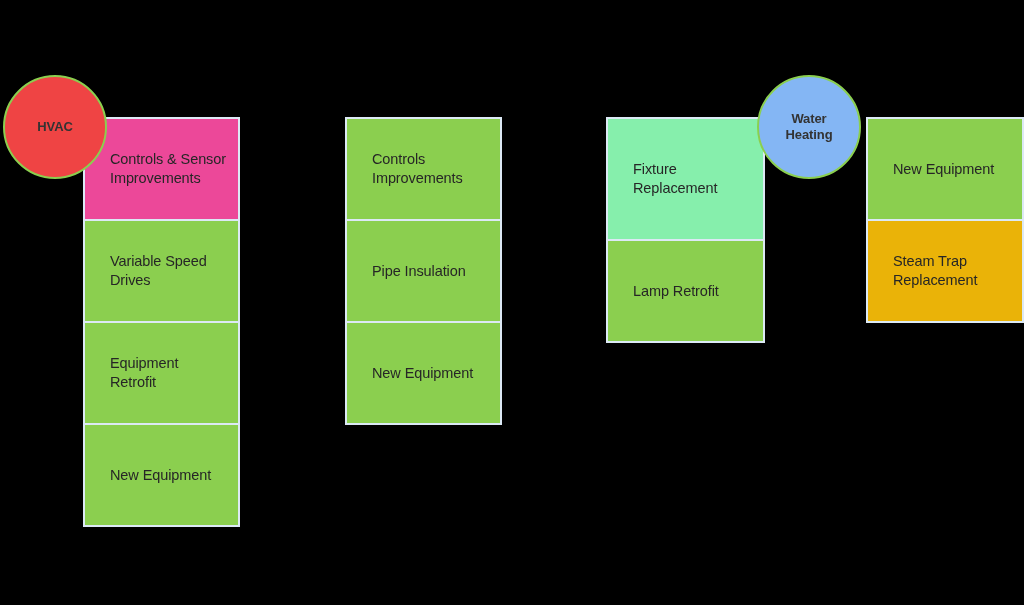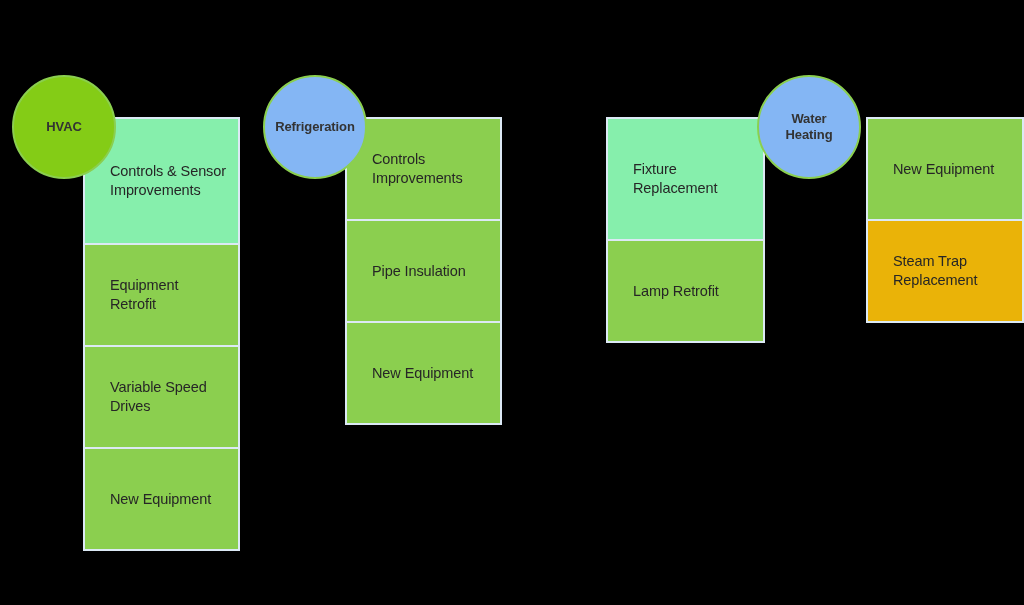--- a/index.html
+++ b/index.html
@@ -73,52 +73,49 @@
   .cat-lighting .category-label,
   .cat-refrigeration .category-label {
     font-weight: bold;
   }
 </style>
 </head>
 <body>
 
 <div id="canvas" style="background: rgb(0, 0, 0);">
     <div class="box-stack" style="left: 83px; top: 117px; width: 157px;">
-      <div class="measure-box" style="height: 128px; background: #86efac; border-color: rgb(220, 233, 245);">
+      <div class="measure-box" style="height: 104px; background: #ec4899; border-color: rgb(220, 233, 245);">
         <span class="measure-label" style="color: rgb(38, 38, 38);">Controls &amp; Sensor
 Improvements</span>
-      </div>
-      <div class="measure-box" style="height: 104px; background: rgb(139, 207, 79); border-color: rgb(220, 233, 245);">
-        <span class="measure-label" style="color: rgb(38, 38, 38);">Equipment Retrofit</span>
       </div>
       <div class="measure-box" style="height: 104px; background: rgb(139, 207, 79); border-color: rgb(220, 233, 245);">
         <span class="measure-label" style="color: rgb(38, 38, 38);">Variable Speed
 Drives</span>
       </div>
       <div class="measure-box" style="height: 104px; background: rgb(139, 207, 79); border-color: rgb(220, 233, 245);">
+        <span class="measure-label" style="color: rgb(38, 38, 38);">Equipment Retrofit</span>
+      </div>
+      <div class="measure-box" style="height: 104px; background: rgb(139, 207, 79); border-color: rgb(220, 233, 245);">
         <span class="measure-label" style="color: rgb(38, 38, 38);">New Equipment</span>
       </div>
     </div>
-    <div class="category-circle cat-hvac" style="left: 12px; top: 75px; width: 104px; height: 104px; background: #84cc16; border-color: rgb(139, 207, 79);">
+    <div class="category-circle cat-hvac" style="left: 3px; top: 75px; width: 104px; height: 104px; background: #ef4444; border-color: rgb(139, 207, 79);">
       <span class="category-label">HVAC</span>
     </div>
     <div class="box-stack" style="left: 345px; top: 117px; width: 157px;">
       <div class="measure-box" style="height: 104px; background: rgb(139, 207, 79); border-color: rgb(220, 233, 245);">
         <span class="measure-label" style="color: rgb(38, 38, 38);">Controls
 Improvements</span>
       </div>
       <div class="measure-box" style="height: 104px; background: rgb(139, 207, 79); border-color: rgb(220, 233, 245);">
         <span class="measure-label" style="color: rgb(38, 38, 38);">Pipe Insulation</span>
       </div>
       <div class="measure-box" style="height: 104px; background: rgb(139, 207, 79); border-color: rgb(220, 233, 245);">
         <span class="measure-label" style="color: rgb(38, 38, 38);">New Equipment</span>
       </div>
-    </div>
-    <div class="category-circle cat-refrigeration" style="left: 263px; top: 75px; width: 104px; height: 104px; background: rgb(132, 182, 244); border-color: rgb(139, 207, 79);">
-      <span class="category-label">Refrigeration</span>
     </div>
     <div class="box-stack" style="left: 606px; top: 117px; width: 159px;">
       <div class="measure-box" style="height: 124px; background: #86efac; border-color: rgb(220, 233, 245);">
         <span class="measure-label" style="color: rgb(38, 38, 38);">Fixture
 Replacement</span>
       </div>
       <div class="measure-box" style="height: 104px; background: rgb(139, 207, 79); border-color: rgb(220, 233, 245);">
         <span class="measure-label" style="color: rgb(38, 38, 38);">Lamp Retrofit</span>
       </div>
     </div>

